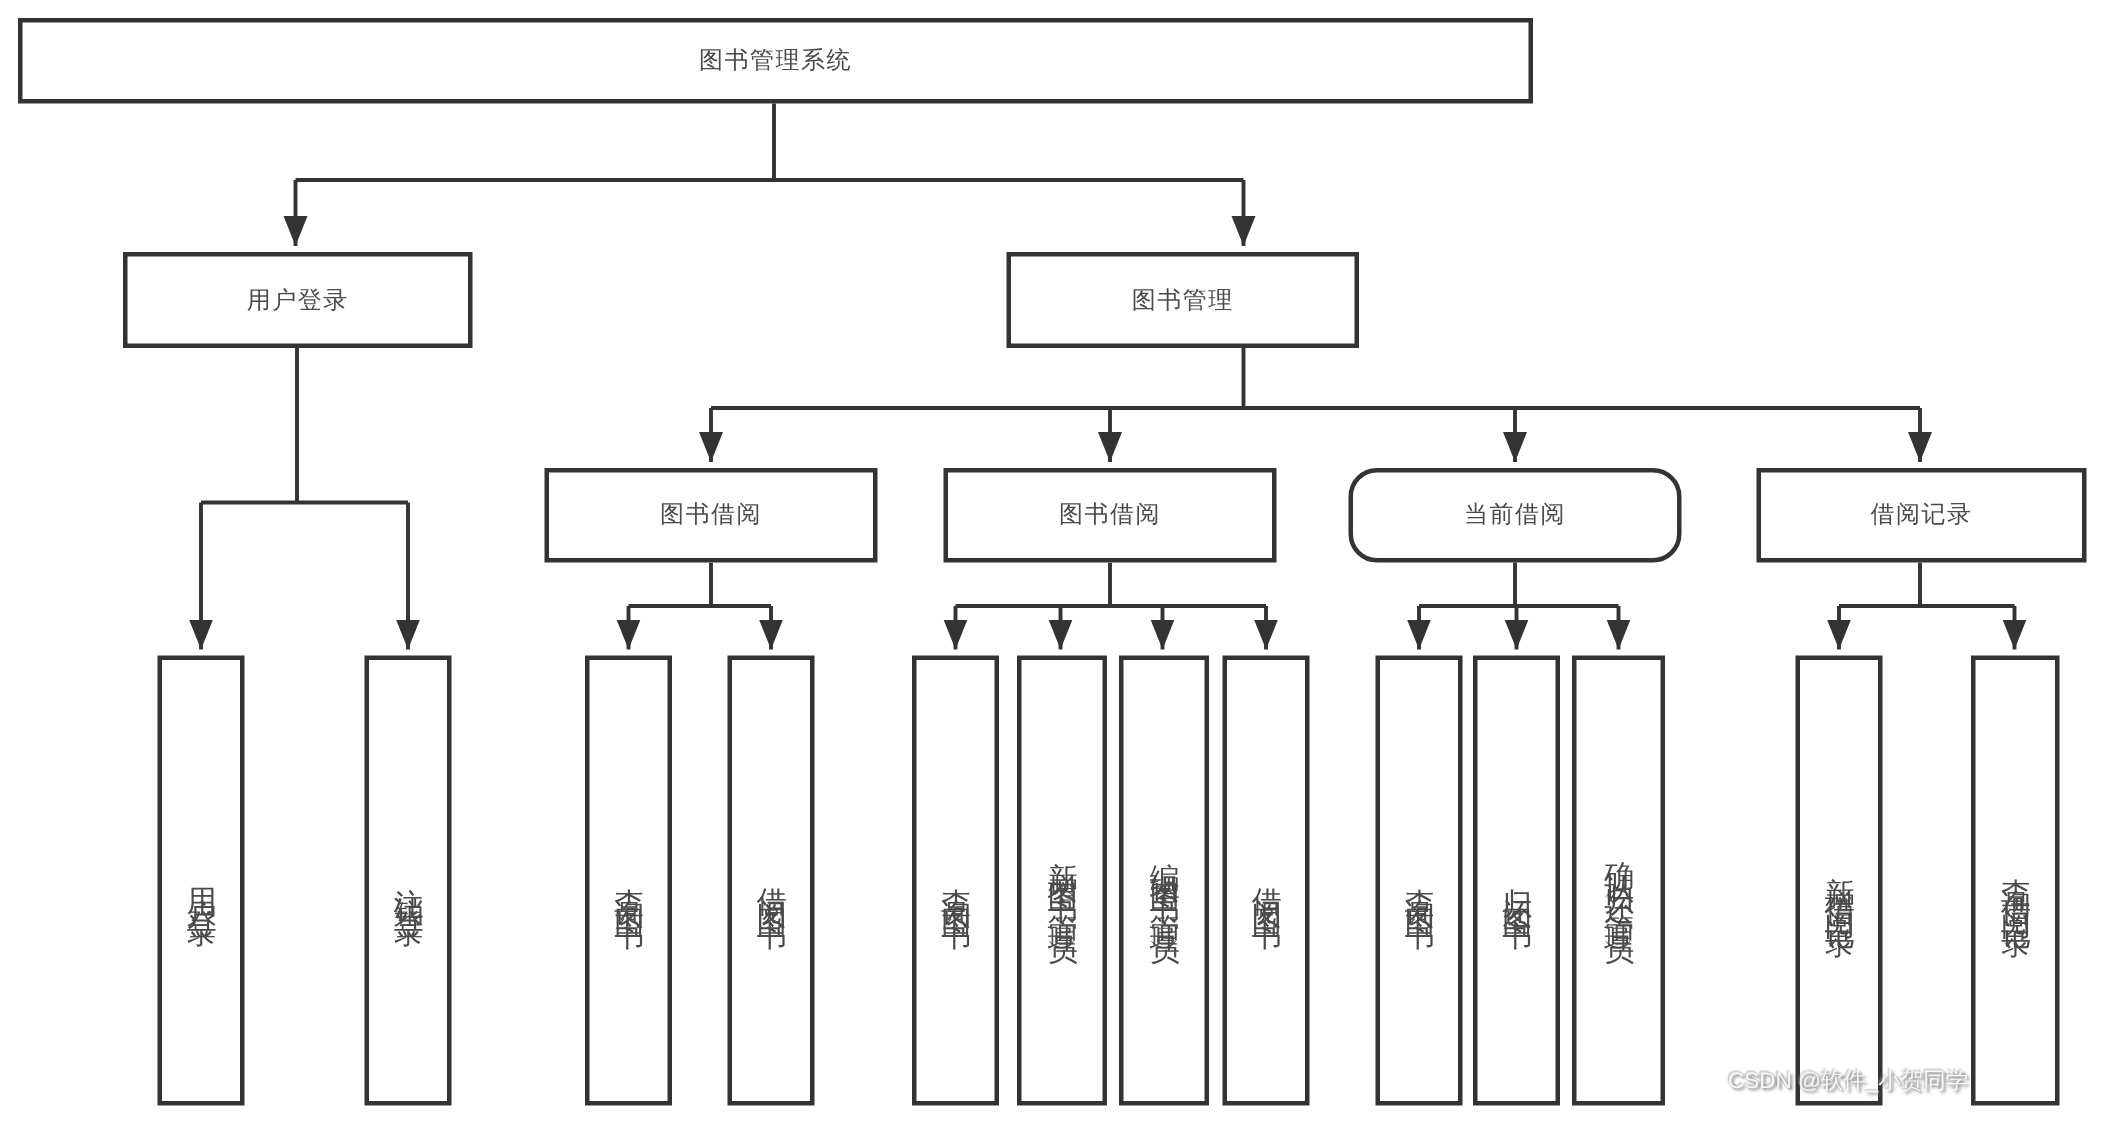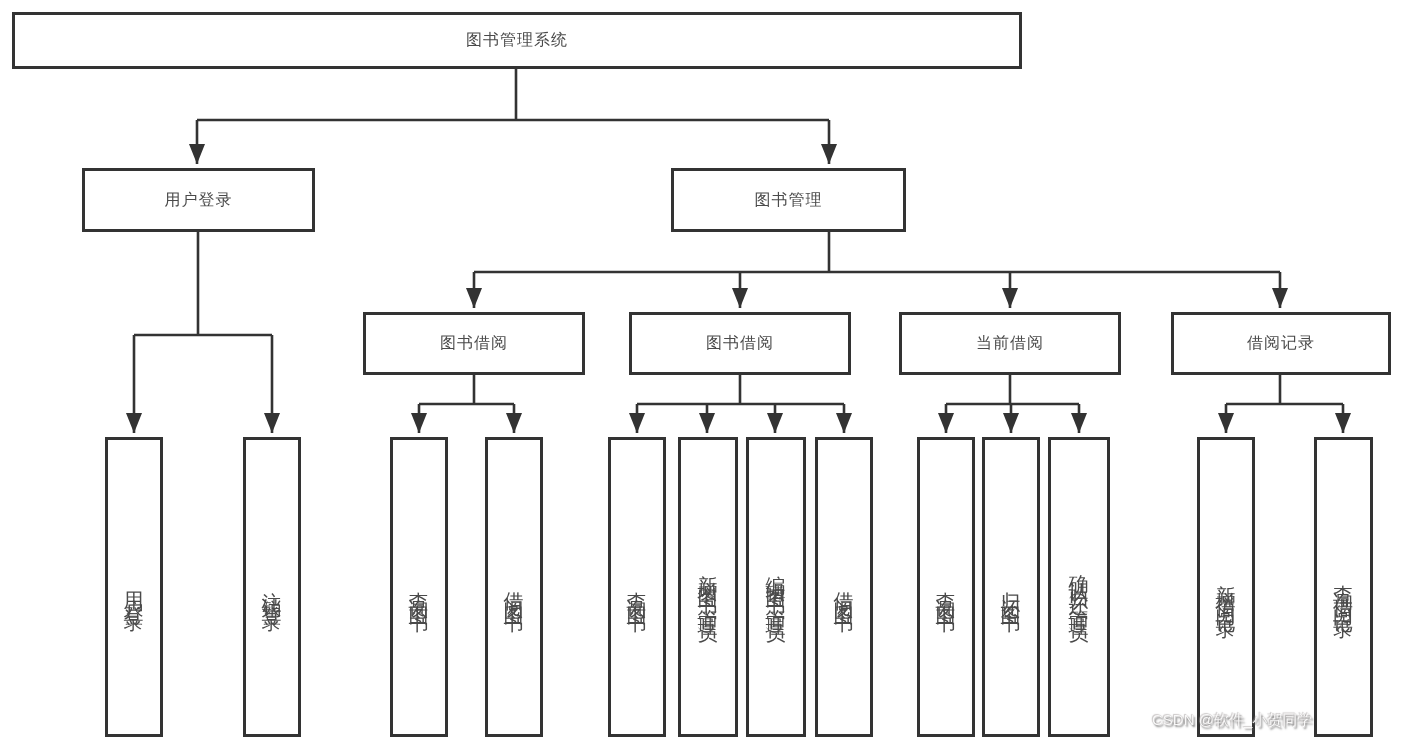--- a/index.html
+++ b/index.html
@@ -119,21 +119,21 @@
   <div class="node hbox lvl2" style="left:671px; top:168px; width:235px;">
     <span>图书管理</span>
   </div>
 
   <div class="node hbox lvl3" style="left:363px; top:312px; width:222px;">
     <span>图书借阅</span>
   </div>
   <div class="node hbox lvl3" style="left:629px; top:312px; width:222px;">
     <span>图书借阅</span>
   </div>
-  <div class="node hbox lvl3" style="left:899px; top:312px; width:222px;">
+  <div class="node hbox lvl3" style="left:899px; top:312px; width:222px;border-radius:19px;">
     <span>当前借阅</span>
   </div>
   <div class="node hbox lvl3" style="left:1171px; top:312px; width:220px;justify-content:center;">
     <span>借阅记录</span>
   </div>
 
   <div class="node vbox leaf" style="left:105px;">
     <span>用户登录</span>
   </div>
   <div class="node vbox leaf" style="left:243px;">

